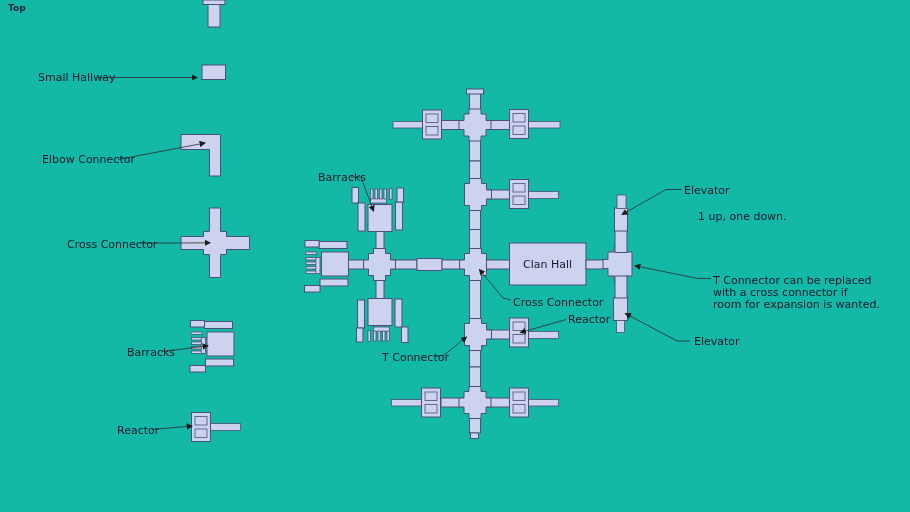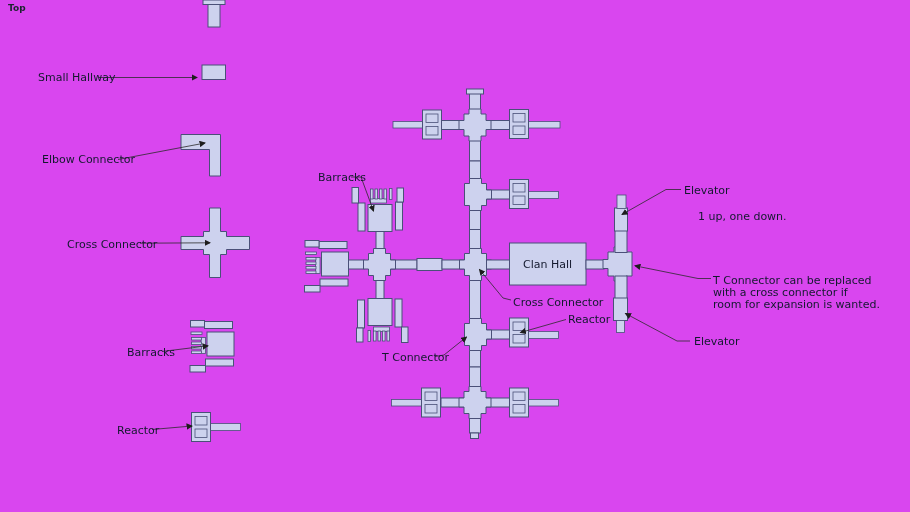--- a/index.html
+++ b/index.html
@@ -1,19 +1,19 @@
 <!DOCTYPE html>
 <html><head>
 <meta charset="utf-8">
 <style>
   html,body{margin:0;padding:0;}
   .canvas{
     position:relative;
     width:910px;height:512px;
-    background:#d946ef;
+    background:#14b8a6;
     overflow:hidden;
     font-family:"DejaVu Sans","Liberation Sans",sans-serif;
   }
   svg{display:block;}
   .piece{fill:#cdd2ee;stroke:#4a5078;stroke-width:1;}
   .piece-thin{fill:#cdd2ee;stroke:#4a5078;stroke-width:0.8;}
   .leader{fill:none;stroke:#2b2b2b;stroke-width:0.8;}
   .lbl{
     font-family:"DejaVu Sans","Liberation Sans",sans-serif;
     font-size:11px;

